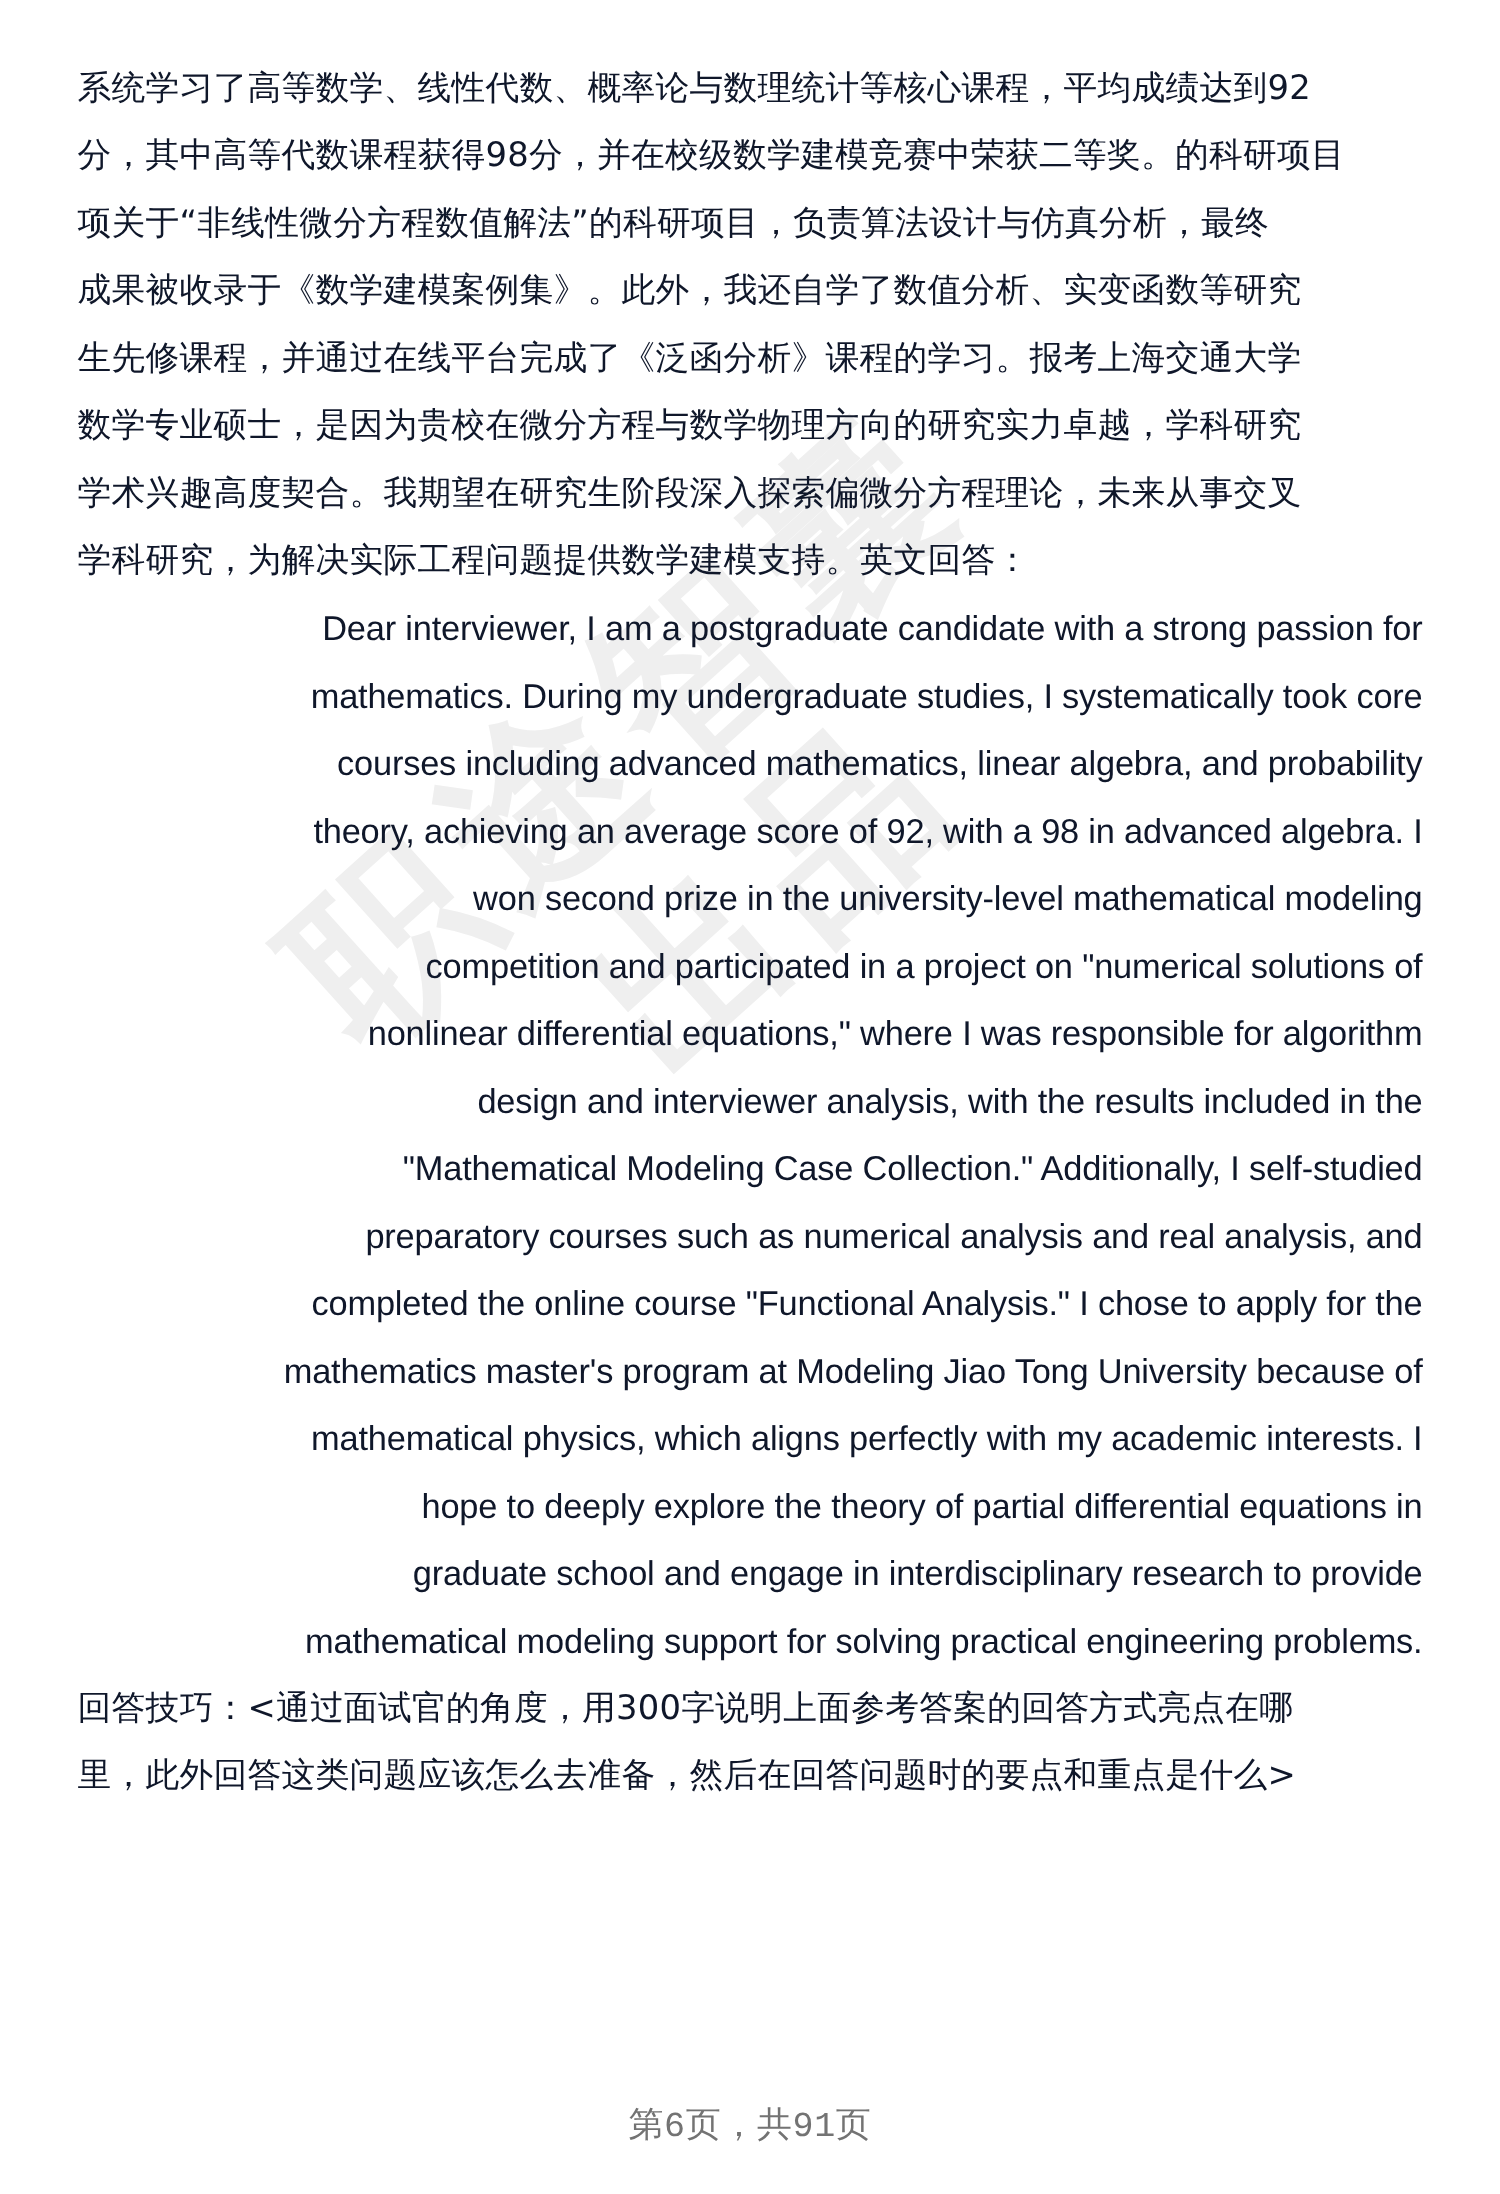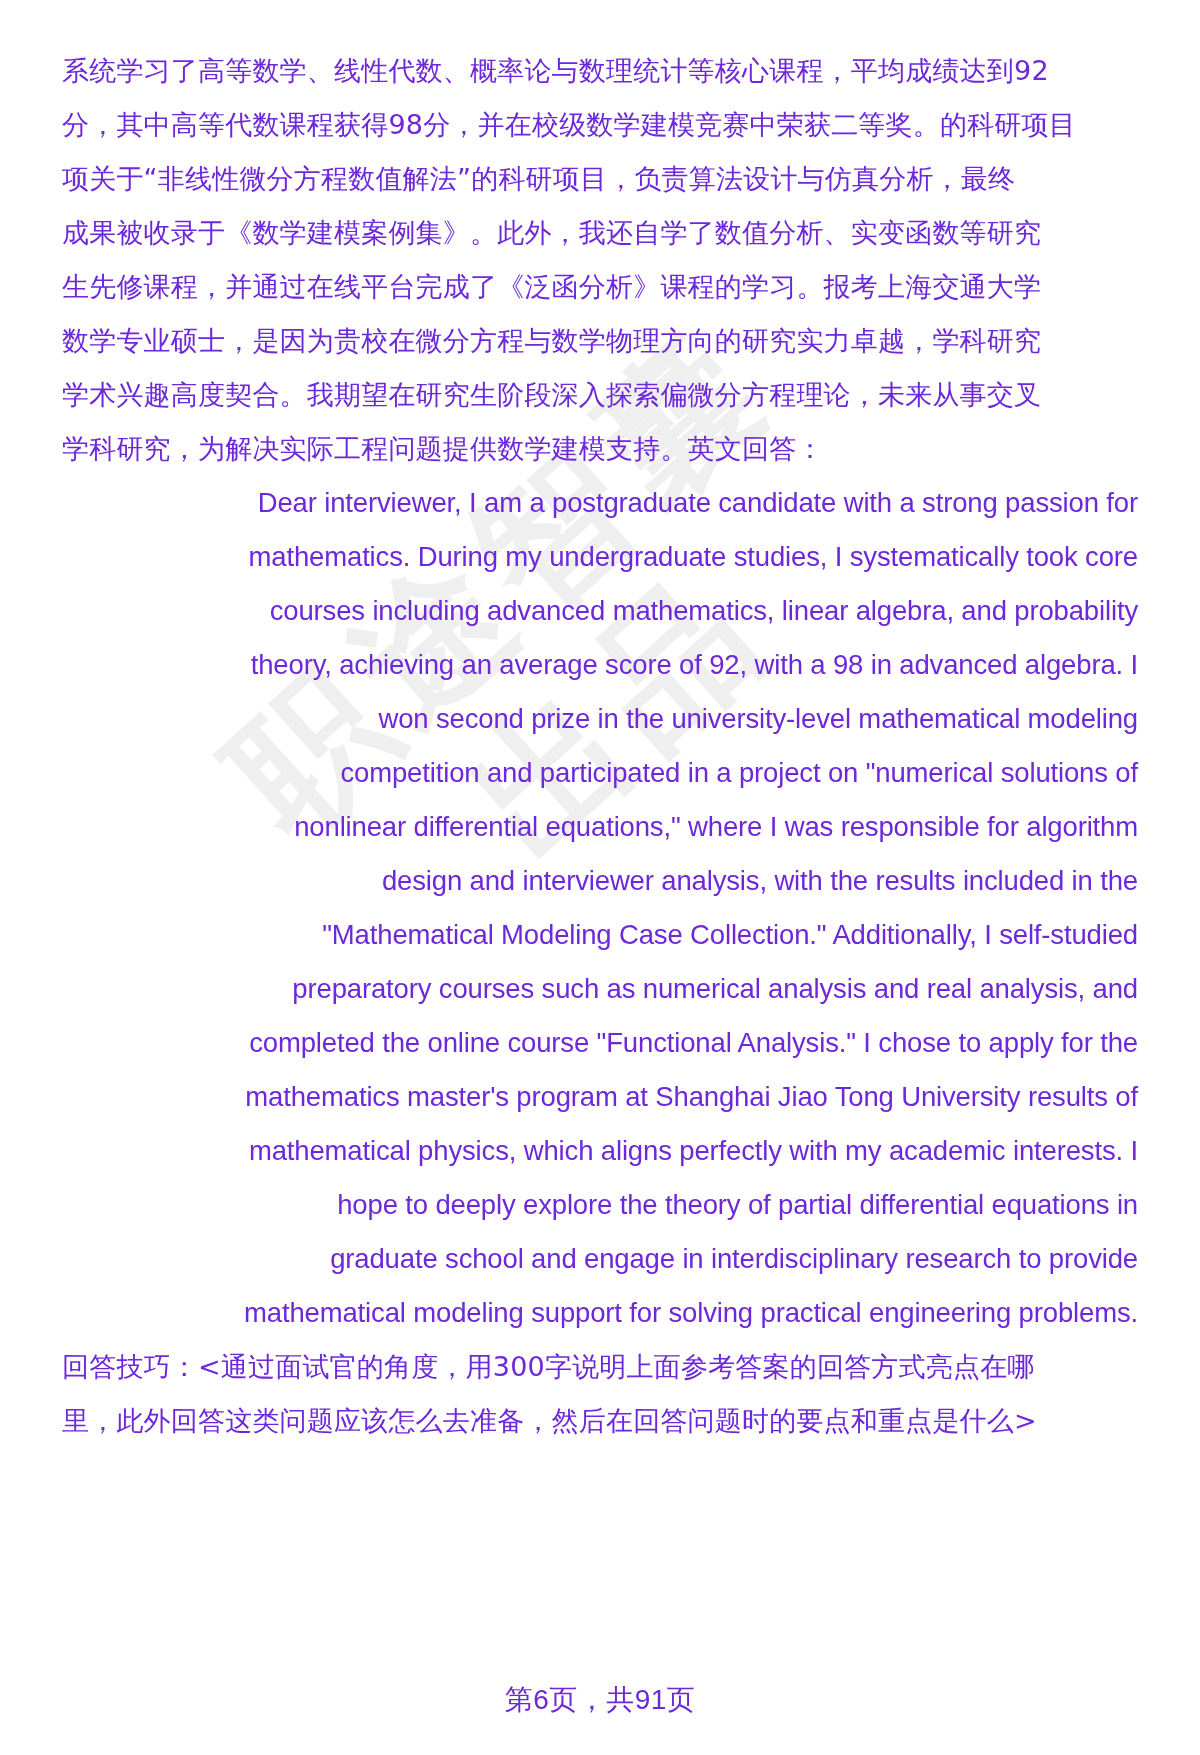--- a/index.html
+++ b/index.html
@@ -55,21 +55,21 @@
     z-index: 2;
     padding: 44px 62px 0 62px;
     box-sizing: border-box;
   }
 
   p.para {
     margin: 0;
     padding: 0;
     font-size: 27.5px;
     line-height: 54px;
-    color: #6d28d9;
+    color: #0f172a;
     text-align: justify;
     text-justify: inter-character;
     letter-spacing: 0;
   }
 
   p.para.cn {
     font-family: "DejaVu Sans", "Liberation Sans", sans-serif;
     font-size: 27px;
     letter-spacing: 0.2px;
   }
@@ -87,23 +87,23 @@
   
   .footer {
     position: absolute;
     left: 0;
     right: 0;
     bottom: 36px;
     text-align: center;
     z-index: 3;
   }
   .footer-text {
-    font-family: Liberation Sans, sans-serif;
+    font-family: Liberation Mono, monospace;
     font-size: 28px;
-    color: #6d28d9;
+    color: #737373;
     letter-spacing: 0.5px;
   }
 </style>
 </head>
 <body>
 
 <div class="page">
 
   <div class="watermark-layer">
     <div class="watermark">
@@ -130,21 +130,21 @@
       <span class="ln">mathematics. During my undergraduate studies, I systematically took core</span>
       <span class="ln">courses including advanced mathematics, linear algebra, and probability</span>
       <span class="ln">theory, achieving an average score of 92, with a 98 in advanced algebra. I</span>
       <span class="ln">won second prize in the university-level mathematical modeling</span>
       <span class="ln">competition and participated in a project on "numerical solutions of</span>
       <span class="ln">nonlinear differential equations," where I was responsible for algorithm</span>
       <span class="ln">design and interviewer analysis, with the results included in the</span>
       <span class="ln">"Mathematical Modeling Case Collection." Additionally, I self-studied</span>
       <span class="ln">preparatory courses such as numerical analysis and real analysis, and</span>
       <span class="ln">completed the online course "Functional Analysis." I chose to apply for the</span>
-      <span class="ln">mathematics master's program at Shanghai Jiao Tong University results of</span>
+      <span class="ln">mathematics master's program at Modeling Jiao Tong University because of</span>
       <span class="ln">mathematical physics, which aligns perfectly with my academic interests. I</span>
       <span class="ln">hope to deeply explore the theory of partial differential equations in</span>
       <span class="ln">graduate school and engage in interdisciplinary research to provide</span>
       <span class="ln">mathematical modeling support for solving practical engineering problems.</span>
     </p>
 
     <p class="para cn">
       <span class="ln">回答技巧：&lt;通过面试官的角度，用300字说明上面参考答案的回答方式亮点在哪</span>
       <span class="ln">里，此外回答这类问题应该怎么去准备，然后在回答问题时的要点和重点是什么&gt;</span>
     </p>

